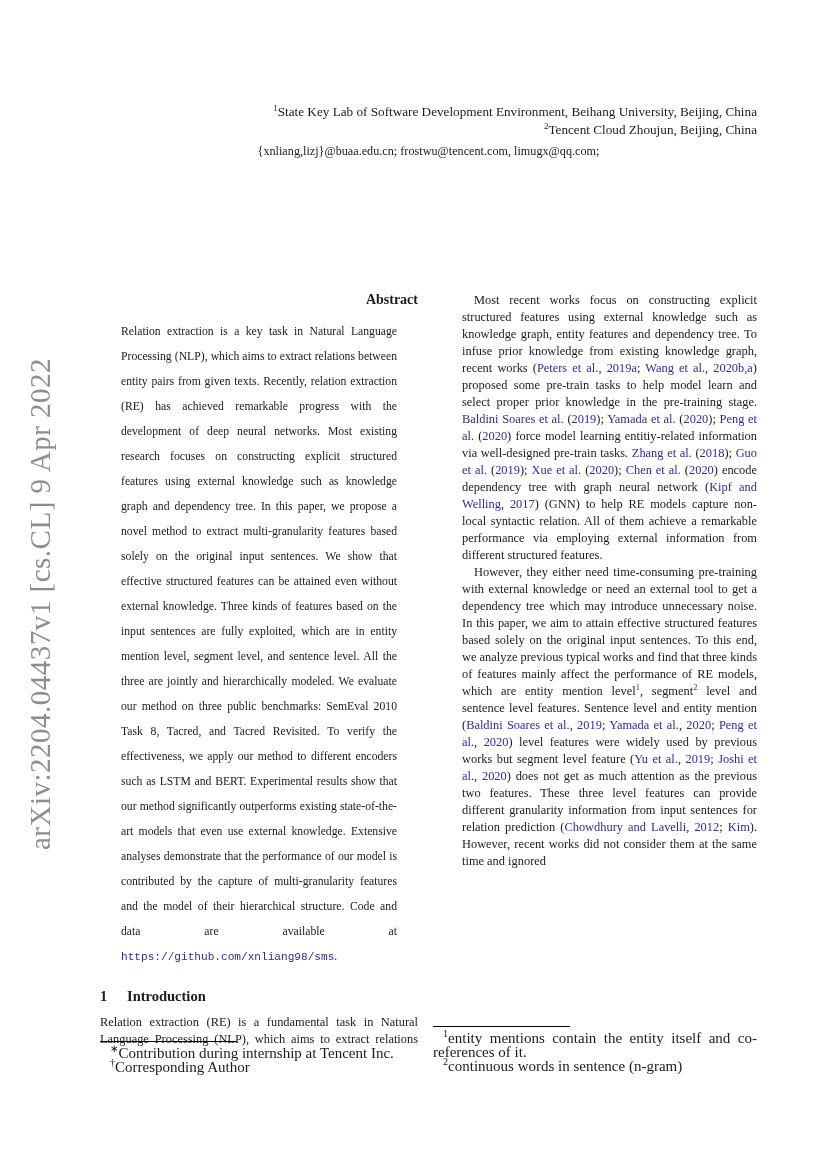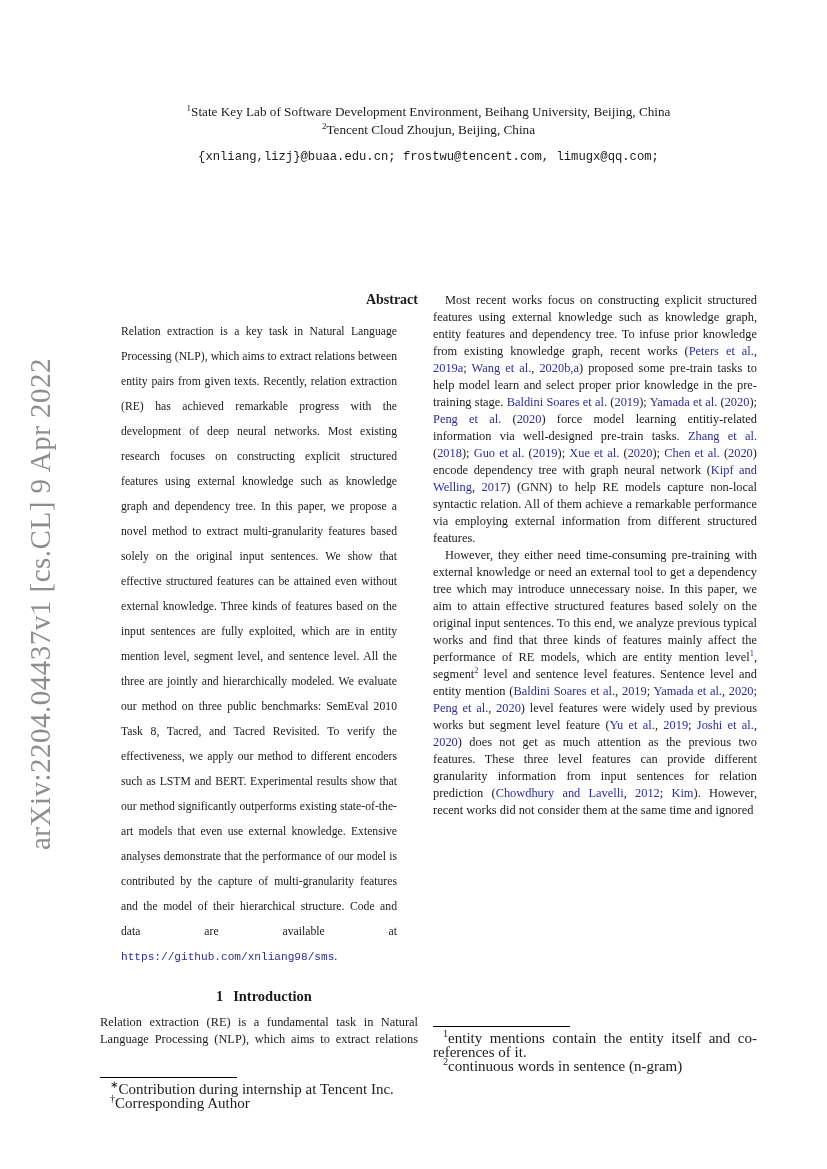--- a/index.html
+++ b/index.html
@@ -14,41 +14,41 @@
   .arxiv-stamp {
     position:absolute; left:40px; top:604px;
     transform:translate(-50%,-50%) rotate(-90deg);
     white-space:nowrap; color:var(--stamp);
     font-size:29px; letter-spacing:.5px;
   }
   
   .header { position:absolute; left:100px; top:102px; width:657px; text-align:center; }
   .title { font-size:17.5px; font-weight:bold; line-height:23px; max-width:580px; margin:0 auto; }
   .authors { margin-top:21px; font-size:13.5px; font-weight:bold; }
-  .affil { margin-top:2px; font-size:13.2px; }
-  .emails { margin-top:12px; font-size:12.2px; font-family:Liberation Mono, monospace; }
+  .affil { margin-top:2px; font-size:13.2px;text-align:right; }
+  .emails { margin-top:6px; font-size:12.2px; font-family:Liberation Serif, serif; }
   sup { font-size:68%; line-height:0; }
   
   .col { position:absolute; top:292px; overflow:hidden; }
   .col-left  { left:100px; width:318px; height:756px; }
   .col-right { left:433px; width:324px; height:730px; }
   .abs-heading { font-size:14px; font-weight:bold; text-align:right; margin-bottom:11px; }
   .abstract {
     margin:0 21px; font-size:11.7px; line-height:25px;
     text-align:justify; text-justify:inter-word;
   }
-  .sec-heading { margin-top:18px; margin-bottom:9px; font-size:14.5px; font-weight:bold;text-align:center; }
+  .sec-heading { margin-top:18px; margin-bottom:9px; font-size:14.5px; font-weight:bold; }
   .sec-num { display:inline-block; min-width:27px; }
   .body { font-size:12.4px; line-height:17px; text-align:justify; text-justify:inter-word; }
-  .body.indent { text-indent:12px; }
+  .body.indent { text-indent:12px;margin-left:29px; }
   .link { color:var(--link); }
   .mono { font-family:"Liberation Mono", monospace; font-size:95%; }
   
   .footnotes { position:absolute; }
-  .fn-left  { left:100px; top:1077px; width:318px; }
+  .fn-left  { left:100px; top:1041px; width:318px; }
   .fn-right { left:433px; top:1026px; width:324px; }
   .fn-rule { width:137px; border-top:1px solid #000; margin-bottom:5px; }
   .footnote { font-size:15px; line-height:13.8px; text-align:justify; text-indent:10px; }
 </style>
 </head>
 <body>
 
 <div class="page">
 
   <div class="arxiv-stamp">arXiv:2204.04437v1  [cs.CL]  9 Apr 2022</div>

